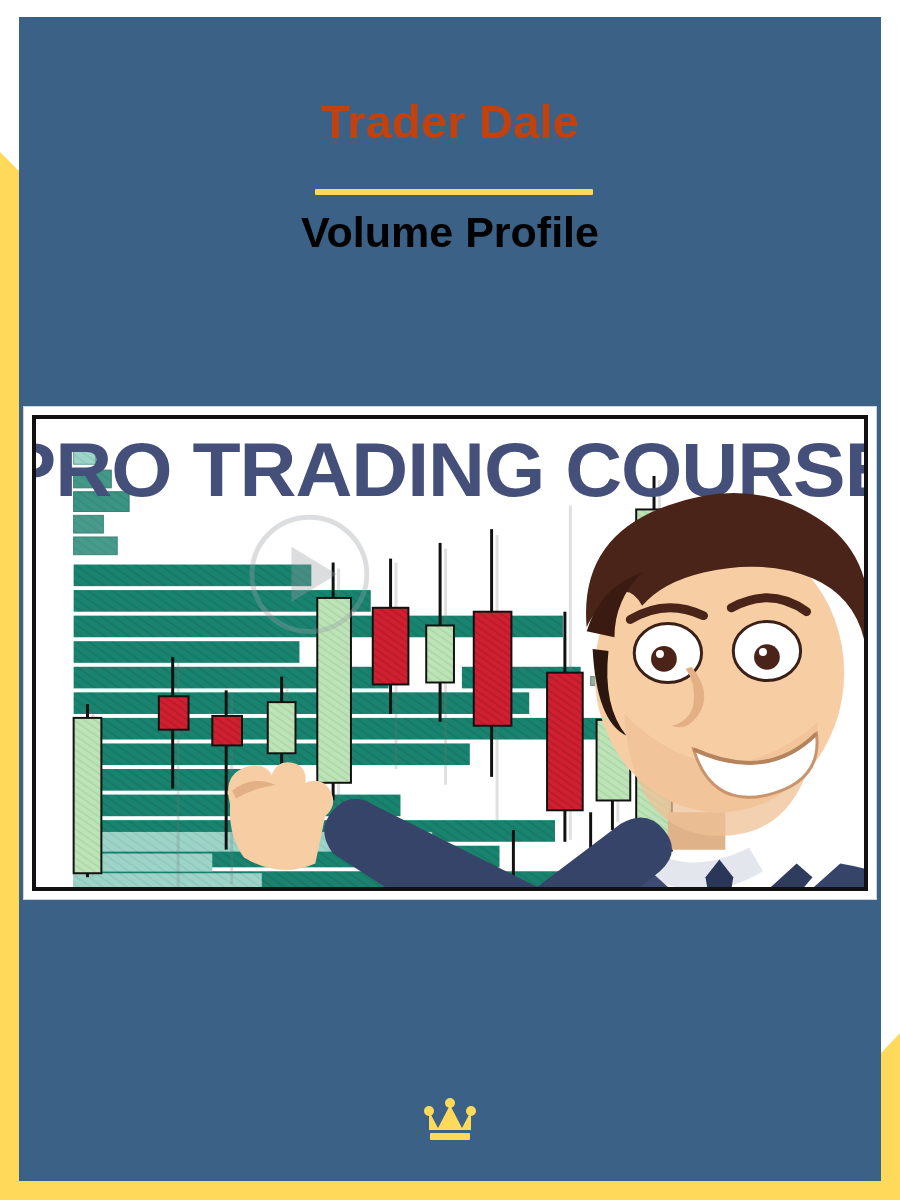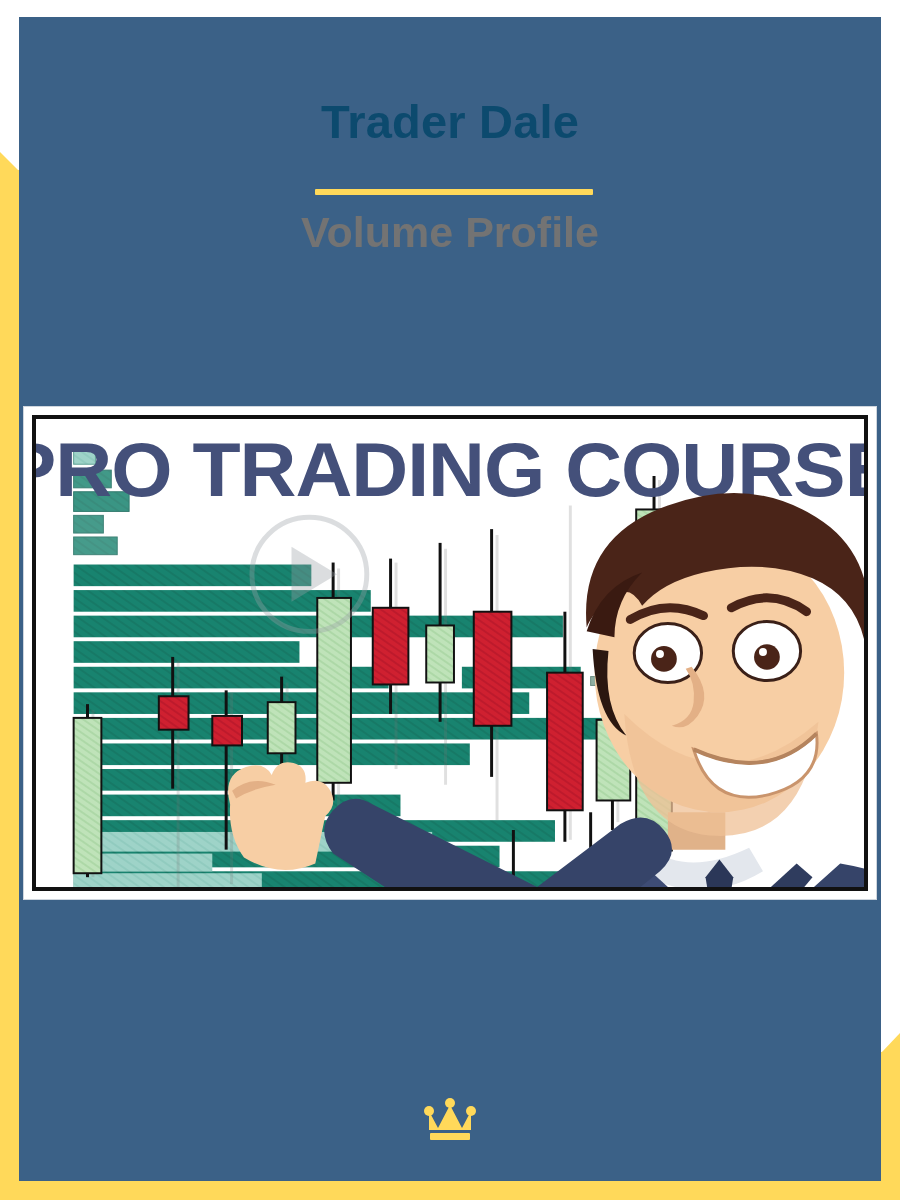--- a/index.html
+++ b/index.html
@@ -46,23 +46,23 @@
 
   <div class="ribbon-left-diag" style="background: rgb(255, 217, 90);"></div>
   <div class="ribbon-left-fill" style="background: rgb(255, 217, 90);"></div>
   <div class="ribbon-bottom" style="background: rgb(255, 217, 90);"></div>
   <div class="ribbon-right-diag" style="background: rgb(255, 217, 90);"></div>
   <div class="ribbon-right" style="background: rgb(255, 217, 90);"></div>
 
   <div class="card" style="background: rgb(59, 97, 135);"></div>
 
   <div class="header">
-    <div class="brand-title" style="color: #0c4a6e;">Trader Dale</div>
+    <div class="brand-title" style="color: #c2410c;">Trader Dale</div>
     <div class="rule" style="background: rgb(255, 217, 90);"></div>
-    <div class="brand-sub" style="color: #737373; text-align: center;">Volume Profile</div>
+    <div class="brand-sub" style="color: #000000; text-align: center;">Volume Profile</div>
   </div>
 
   <div class="thumb-frame">
     <div class="thumb-inner">
       <svg class="thumb-canvas" viewBox="0 0 836 476" preserveAspectRatio="none">
         <defs>
           <pattern id="hatch" width="7" height="7" patternUnits="userSpaceOnUse" patternTransform="rotate(35)">
             <rect width="7" height="7" fill="#18836F"></rect>
             <rect width="7" height="2" fill="#15705F" opacity=".55"></rect>
           </pattern>

